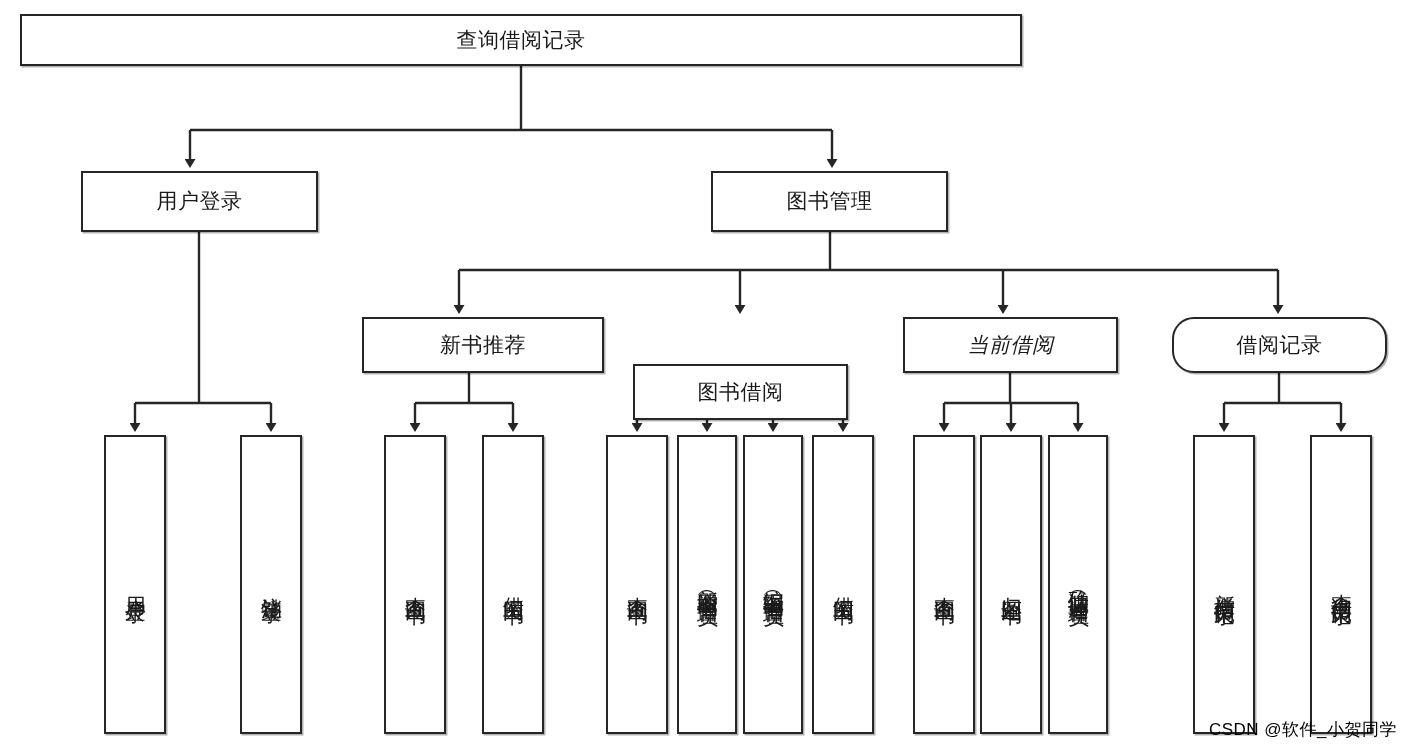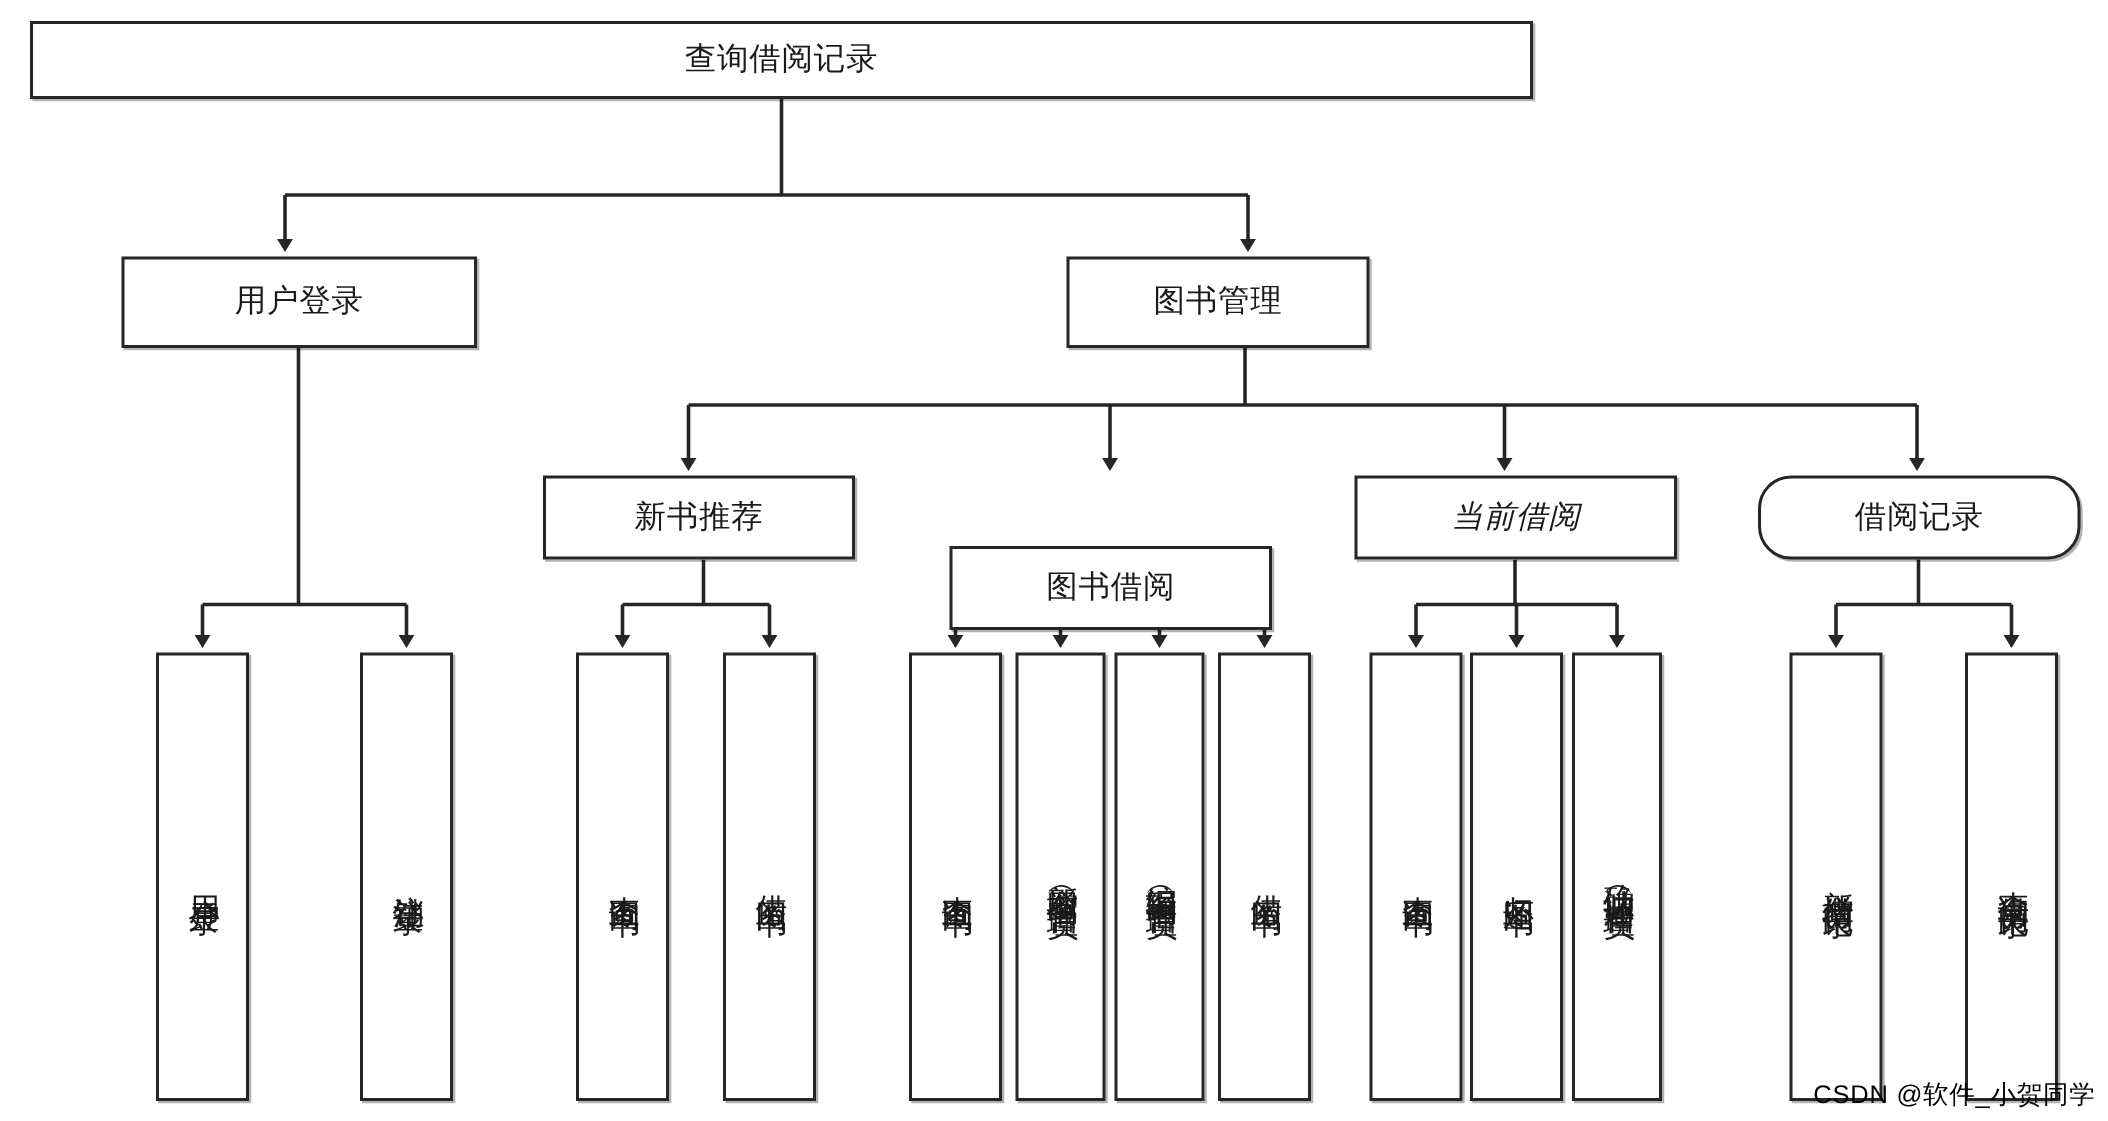--- a/index.html
+++ b/index.html
@@ -127,25 +127,25 @@
     </g>
   </svg>
 
   <div class="node root horiz" style="left:20px; top:14px; width:1002px; height:52px;">
     <span class="label">查询借阅记录</span>
   </div>
 
   <div class="node horiz" style="left:81px; top:171px; width:237px; height:61px;">
     <span class="label">用户登录</span>
   </div>
-  <div class="node horiz" style="left:711px; top:171px; width:202px; height:61px;">
+  <div class="node horiz" style="left:711px; top:171px; width:237px; height:61px;">
     <span class="label">图书管理</span>
   </div>
 
-  <div class="node horiz" style="left:362px; top:317px; width:208px; height:56px;">
+  <div class="node horiz" style="left:362px; top:317px; width:242px; height:56px;">
     <span class="label">新书推荐</span>
   </div>
   <div class="node horiz" style="left:633px; top:317px; width:215px; height:56px;margin-top:47px;">
     <span class="label">图书借阅</span>
   </div>
   <div class="node horiz" style="left:903px; top:317px; width:215px; height:56px;font-style:italic;">
     <span class="label">当前借阅</span>
   </div>
   <div class="node horiz" style="left:1172px; top:317px; width:215px; height:56px;border-radius:22px;">
     <span class="label">借阅记录</span>

